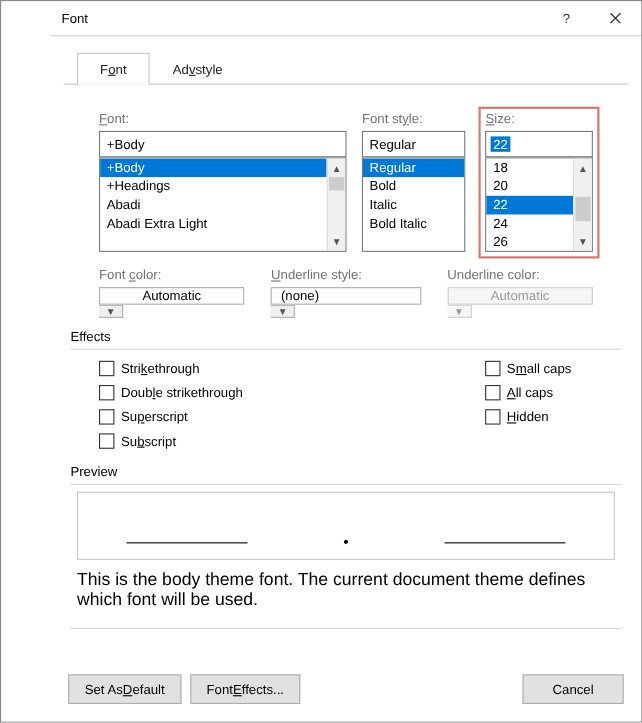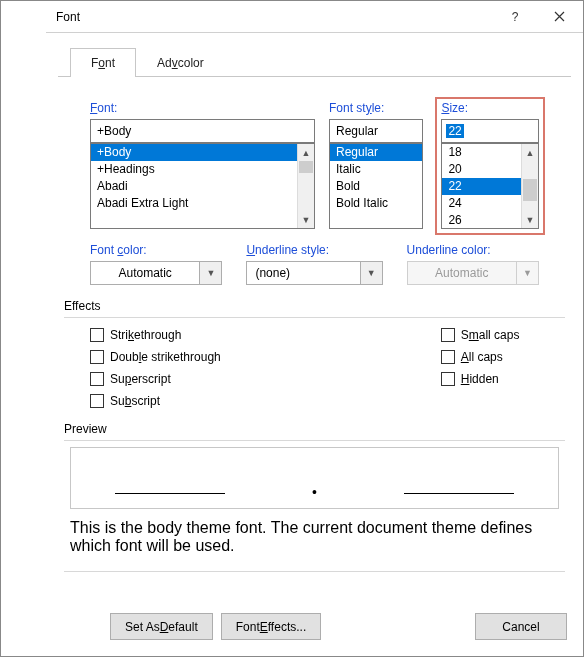--- a/index.html
+++ b/index.html
@@ -8,71 +8,71 @@
 .titlebar { display: flex; align-items: center; height: 32px; padding: 0 2px 0 10px; border-bottom: 1px solid #d0d0d0; }
 .titlebar .title { flex: 1; font-size: 12px; }
 .titlebar .tbtn { width: 44px; height: 30px; display: flex; align-items: center; justify-content: center; color: #333; }
 .tabs { display: flex; margin: 14px 0 0 24px; }
 .tab { padding: 7px 20px 7px 20px; border: 1px solid transparent; border-bottom: none; color: #222; position: relative; top: 1px; }
 .tab.active { border-color: #c7c7c7; background: #fff; }
 .tabline { border-bottom: 1px solid #c7c7c7; margin: 0 12px; }
 .content { padding: 18px 14px 10px 14px; flex: 1; display: flex; flex-direction: column; }
 .row { display: flex; gap: 14px; margin: 6px 30px 0 30px; }
 .col { display: flex; flex-direction: column; }
-.label { margin-bottom: 4px; color: #1d4ed8; }
+.label { margin-bottom: 4px; color: #737373; }
 .underline-letter { text-decoration: underline; }
 .txtbox { border: 1px solid #7a7a7a; height: 24px; padding: 2px 6px; background: #fff; display: flex; align-items: center; }
 .listbox { border: 1px solid #7a7a7a; background: #fff; height: 86px; overflow: hidden; display: flex; }
 .listcontent { flex: 1; }
 .listitem { padding: 2px 6px; height: 17px; line-height: 13px; white-space: nowrap; overflow: hidden; }
 .listitem.selected { background: #0078d7; color: #fff; }
 .scrollbar { width: 17px; background: #f0f0f0; display: flex; flex-direction: column; border-left: 1px solid #dcdcdc; }
 .sb-btn { height: 17px; display: flex; align-items: center; justify-content: center; color: #555; font-size: 9px; }
 .sb-track { flex: 1; background: #f0f0f0; position: relative; }
 .sb-thumb { position: absolute; left: 1px; right: 1px; background: #cdcdcd; }
 .highlight-box { border: 2px solid #d9776b; padding: 2px 4px 4px 4px; margin: -4px -6px -6px -2px; }
 .sel-input { background: #0078d7; color: #fff; padding: 0 2px; display: inline-block; }
 .row2 { display: flex; gap: 24px; margin: 14px 30px 0 30px; }
-.combo { display: flex; height: 24px; }
+.combo { display: flex; height: 24px; flex-direction: column; }
 .combo .cval { flex: 1; border: 1px solid #adadad; display: flex; align-items: center; justify-content: center; padding: 0 8px; }
 .combo .carrow { width: 22px; border: 1px solid #adadad; border-left: none; background: #efefef; display: flex; align-items: center; justify-content: center; font-size: 9px; color: #555; }
 .disabled { color: #9a9a9a; }
 .disabled .cval, .disabled .carrow { border-color: #cfcfcf; background: #f6f6f6; color: #9a9a9a; }
 .section-label { margin: 14px 4px 4px 4px; }
 .hr { border-top: 1px solid #d8d8d8; margin: 0 4px; }
 .effects { display: flex; margin: 10px 30px 0 30px; gap: 220px; }
 .eff-col { display: flex; flex-direction: column; gap: 8px; }
 .chk { display: flex; align-items: center; gap: 6px; }
 .chkbox { width: 14px; height: 14px; border: 1px solid #333; }
 .preview { border: 1px solid #c7c7c7; height: 62px; margin: 6px 10px 4px 10px; display: flex; align-items: flex-end; justify-content: space-around; padding-bottom: 14px; }
 .preview .pline { border-bottom: 1px solid #000; width: 110px; height: 0; }
 .preview .pdot { font-size: 14px; line-height: 4px; }
 .desc { margin: 6px 10px; font-size: 16px; }
-.footer { display: flex; gap: 8px; padding: 12px 16px 16px 16px; margin-left: 48px; }
+.footer { display: flex; gap: 8px; padding: 12px 16px 16px 16px; }
 .btn { height: 27px; background: #e1e1e1; border: 1px solid #adadad; display: flex; align-items: center; justify-content: center; padding: 0 14px; min-width: 92px; }
 .btn.primary { border: 2px solid #0078d7; background: #e1e1e1; }
 .spacer { flex: 1; }
 </style>
 </head>
 <body>
 
 <div class="dialog">
   <div class="titlebar">
     <span class="title">Font</span>
     <div class="tbtn">?</div>
     <div class="tbtn">
       <svg width="11" height="11" viewBox="0 0 11 11">
           <path d="M1 1 L10 10 M10 1 L1 10" stroke="#333" stroke-width="1.2"></path>
         </svg>
     </div>
   </div>
 
   <div class="tabs">
     <div class="tab active"><span>F</span><span class="underline-letter">o</span><span>nt</span></div>
-    <div class="tab"><span>Ad</span><span class="underline-letter">v</span><span>color</span></div>
+    <div class="tab"><span>Ad</span><span class="underline-letter">v</span><span>style</span></div>
   </div>
   <div class="tabline"></div>
 
   <div class="content">
 
     <div class="row">
       <div class="col" style="width:248px">
         <div class="label"><span class="underline-letter">F</span>ont:</div>
         <div class="txtbox">
             <span>+Body</span>
@@ -95,22 +95,22 @@
       </div>
 
       <div class="col" style="width:104px">
         <div class="label">Font st<span class="underline-letter">y</span>le:</div>
         <div class="txtbox">
             <span>Regular</span>
           </div>
         <div class="listbox">
           <div class="listcontent">
             <div class="listitem selected">Regular</div>
+            <div class="listitem">Bold</div>
             <div class="listitem">Italic</div>
-            <div class="listitem">Bold</div>
             <div class="listitem">Bold Italic</div>
           </div>
         </div>
       </div>
 
       <div class="col" style="width:112px">
         <div class="highlight-box">
           <div class="label"><span class="underline-letter">S</span>ize:</div>
           <div class="txtbox" style="padding:2px 4px">
               <span class="sel-input">22</span>

